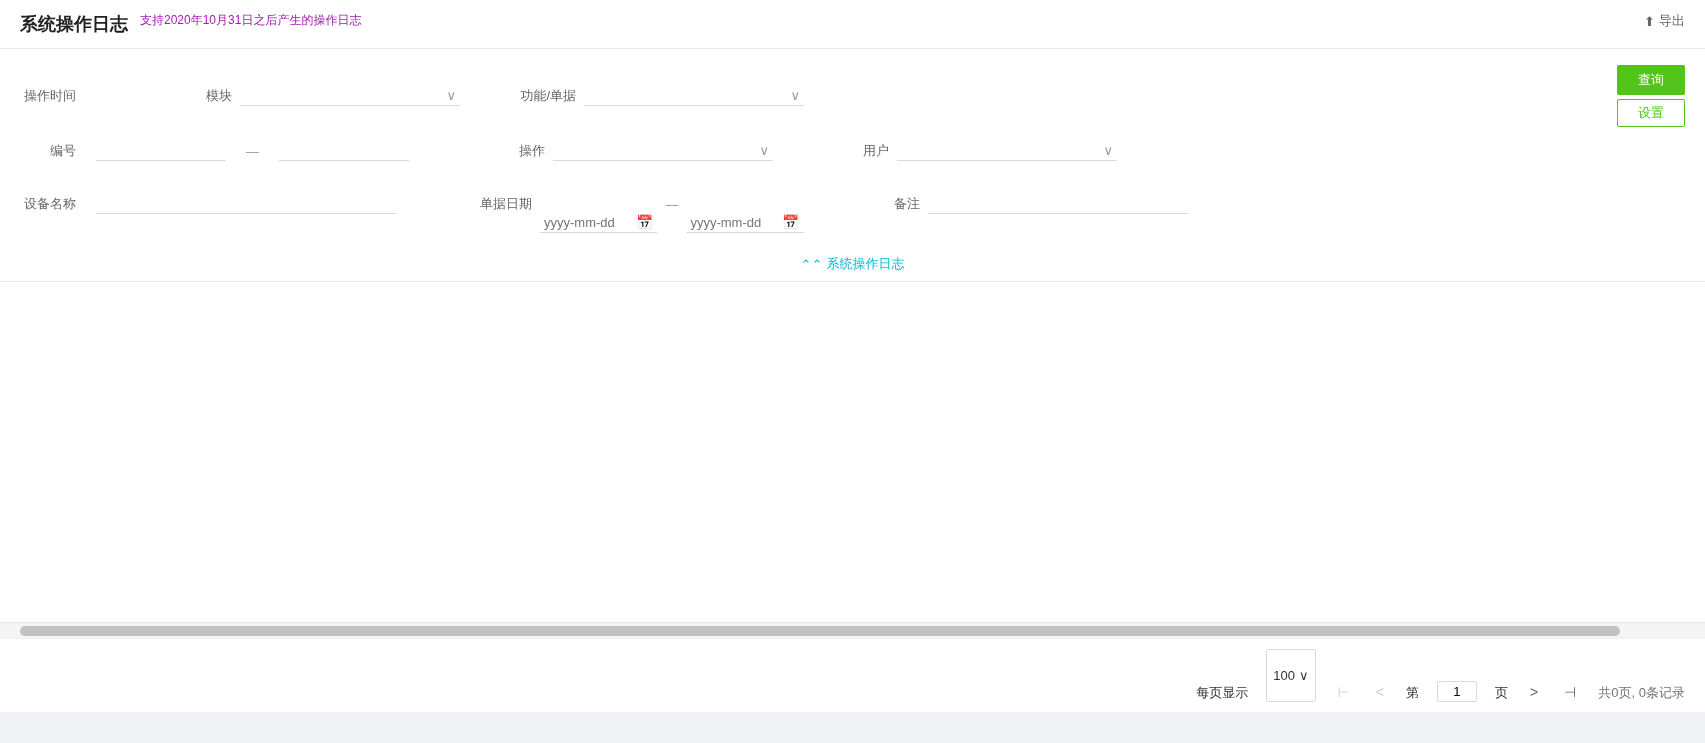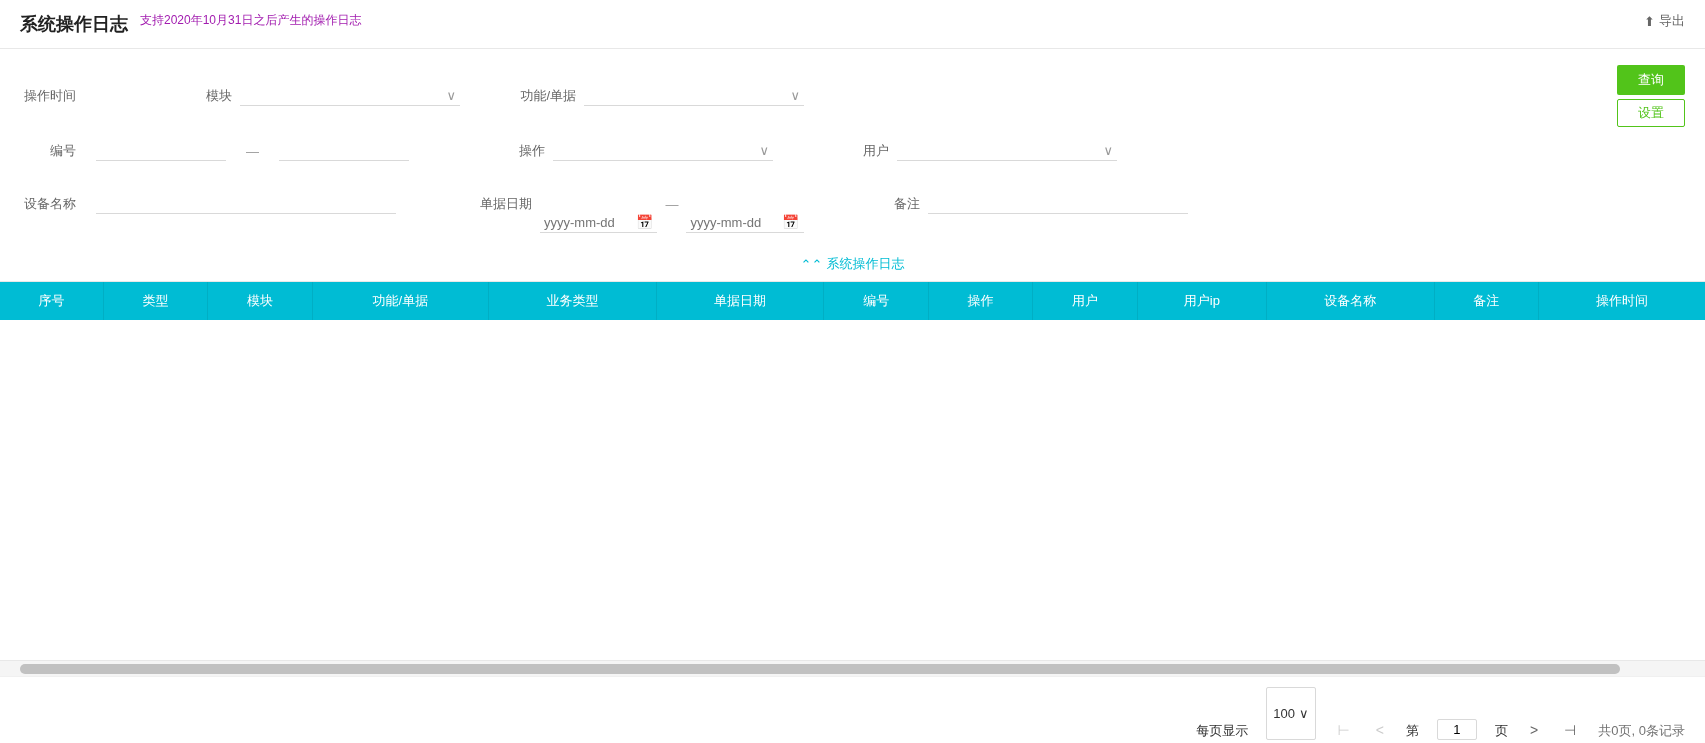--- a/index.html
+++ b/index.html
@@ -333,41 +333,20 @@
 
   <div class="collapse-bar">
     <span>
       <span>⌃⌃</span>
       <span>系统操作日志</span>
     </span>
   </div>
 </div>
 
 <div class="table-section">
-  <table class="data-table">
-    <thead>
-      <tr id="table-header-row">
-      <th>序号</th>
-          <th>类型</th>
-          <th>模块</th>
-          <th>功能/单据</th>
-          <th>业务类型</th>
-          <th>单据日期</th>
-          <th>编号</th>
-          <th>操作</th>
-          <th>用户</th>
-          <th>用户ip</th>
-          <th>设备名称</th>
-          <th>备注</th>
-          <th>操作时间</th>
-        </tr>
-    </thead>
-    <tbody id="table-body">
-    </tbody>
-  </table>
   <div class="empty-area"></div>
 </div>
 
 <div class="scrollbar-area">
   <div class="scrollbar-thumb"></div>
 </div>
 
 <div class="pagination-bar">
   <span>每页显示</span>
   <div class="page-size-select">

